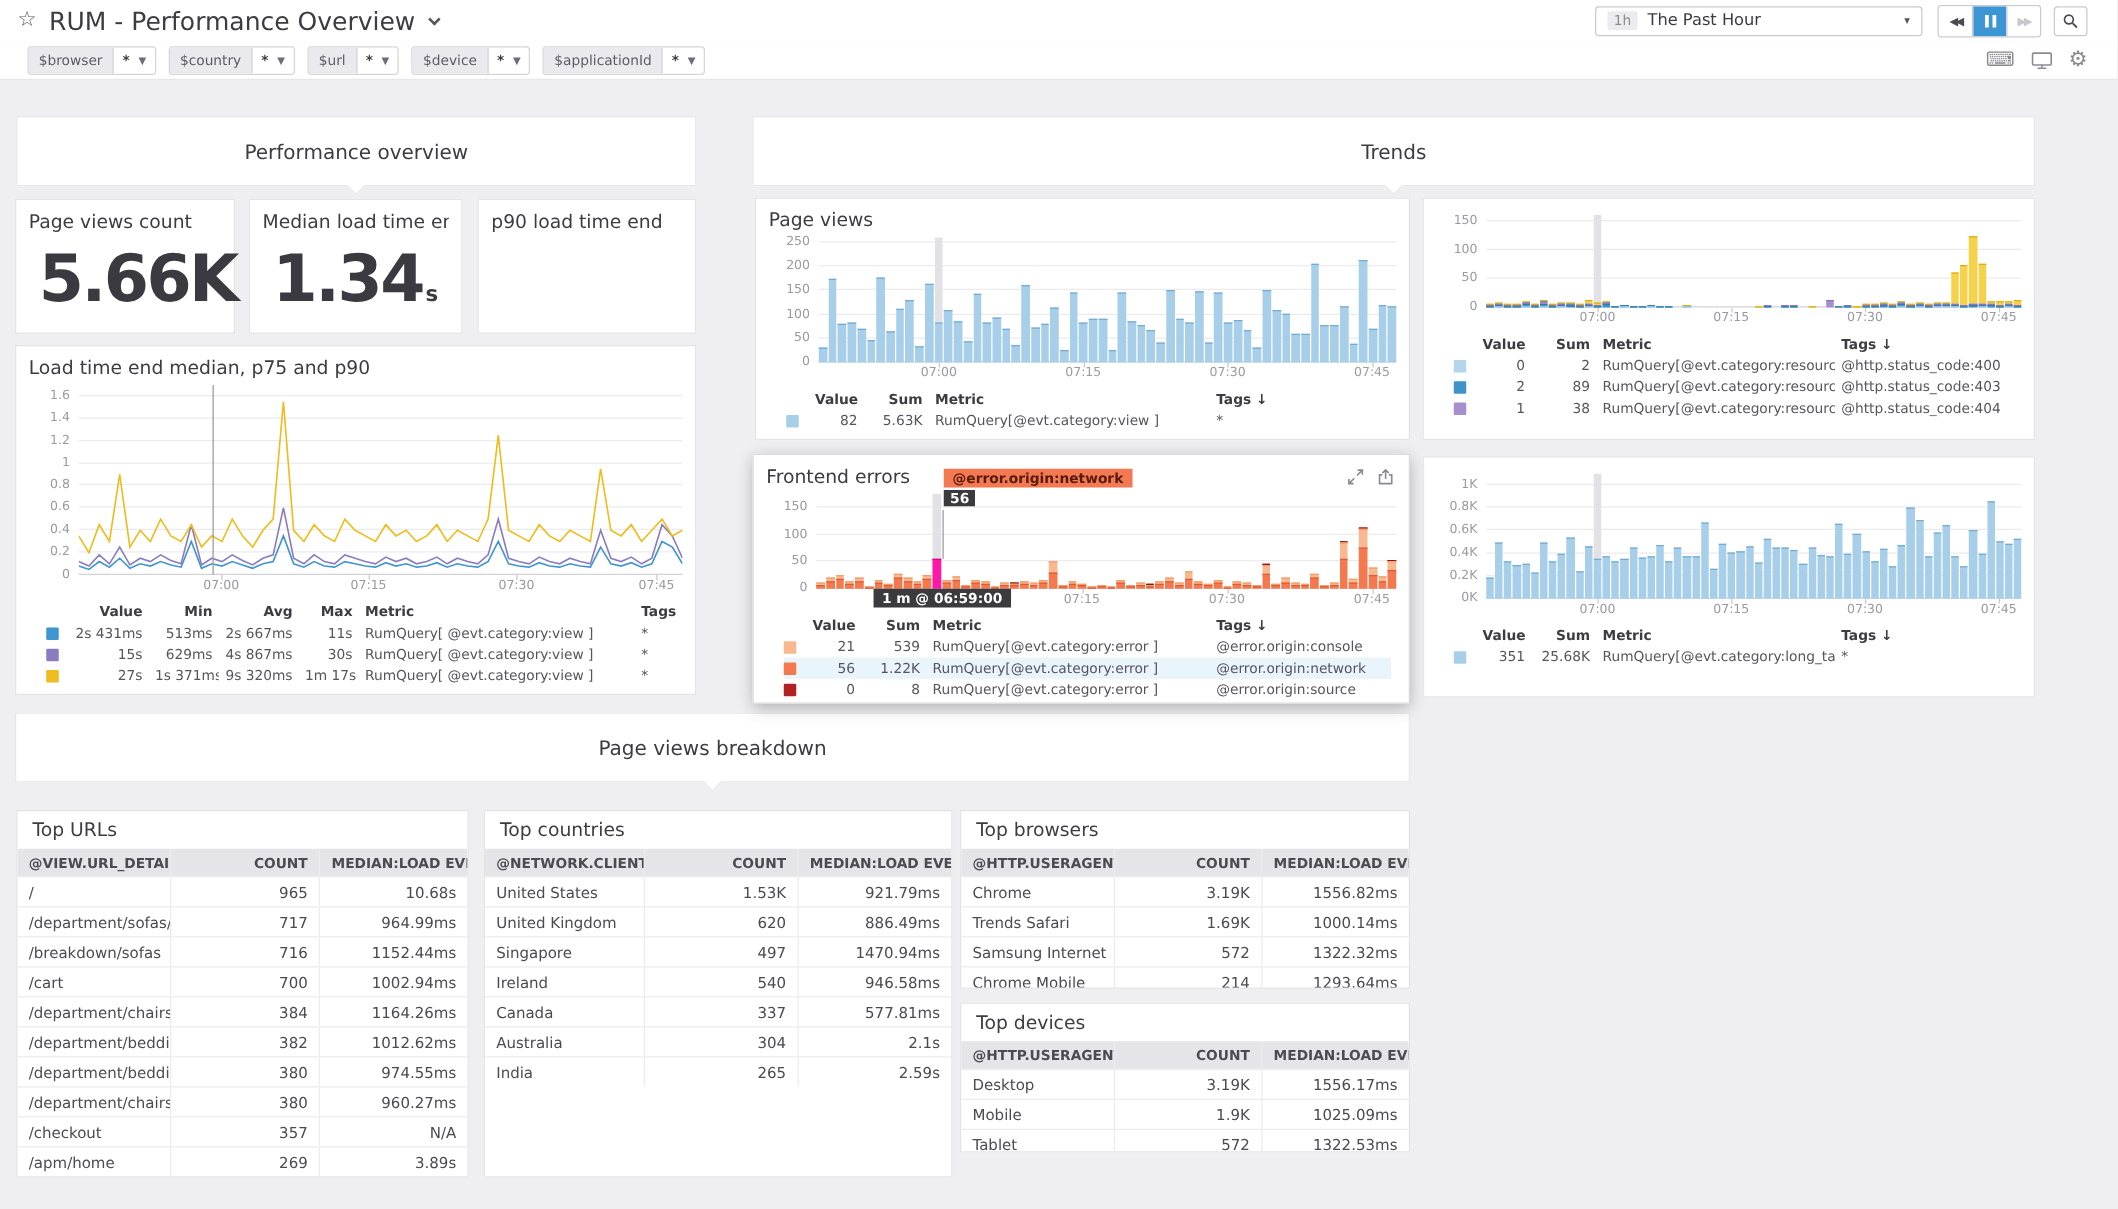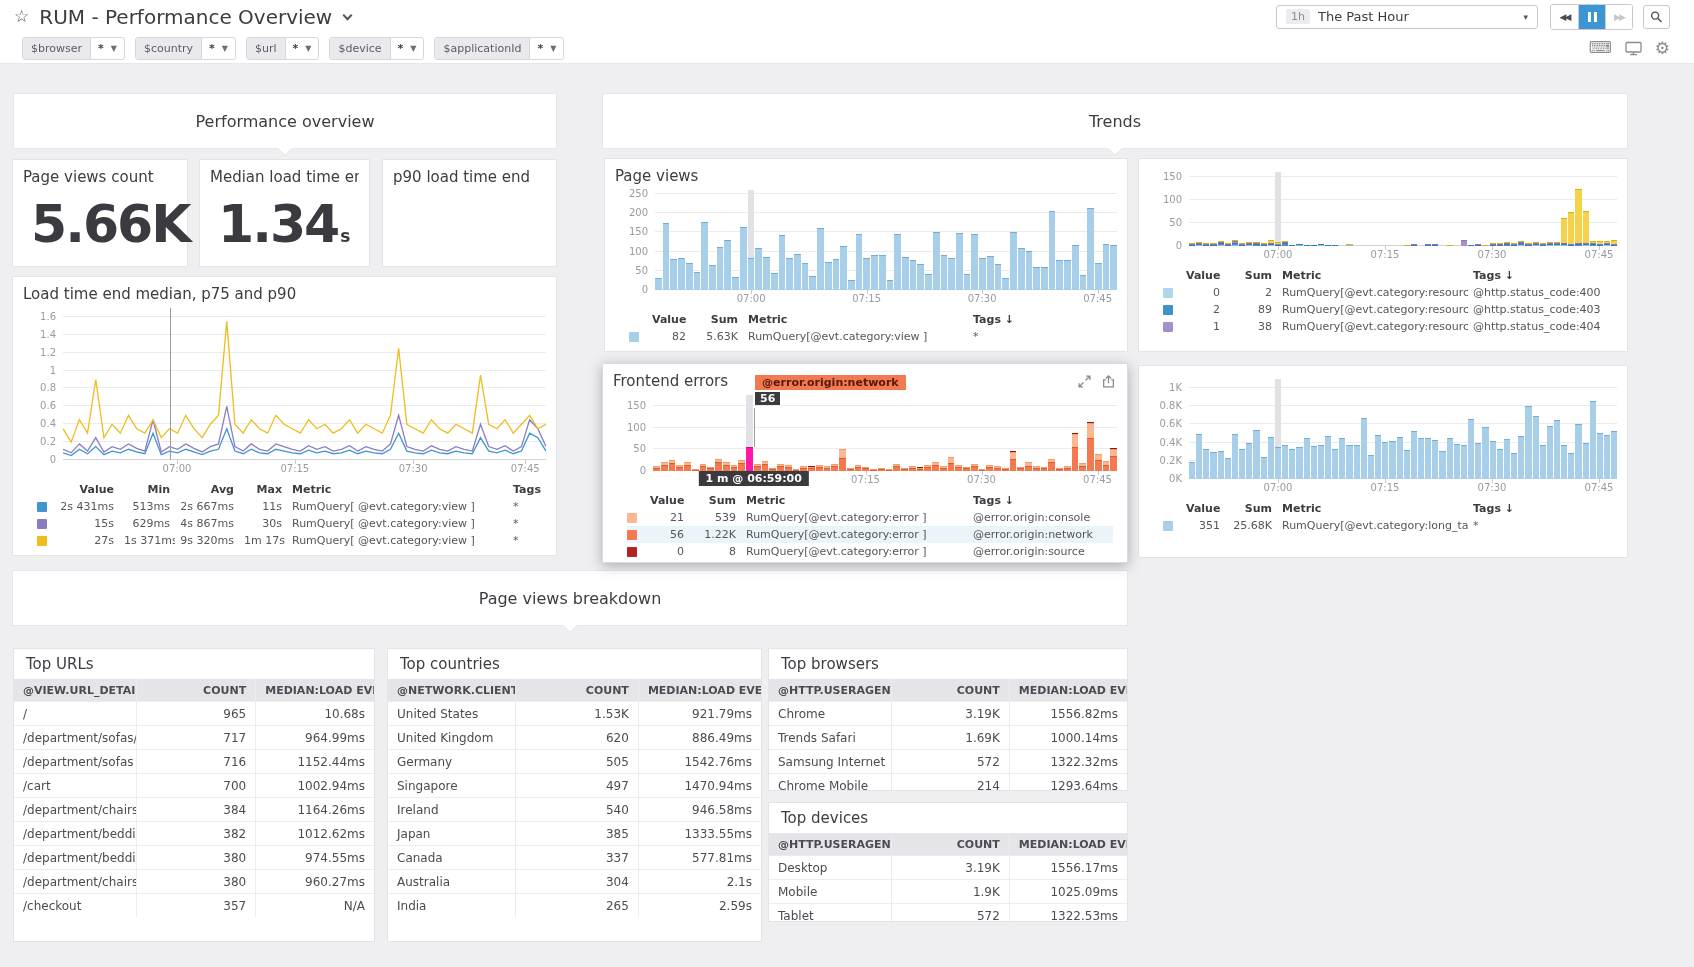--- a/index.html
+++ b/index.html
@@ -1346,21 +1346,21 @@
         <div class="tc tc0">/</div>
         <div class="tc tc1">965</div>
         <div class="tc tc2">10.68s</div>
       </div>
       <div class="trow">
         <div class="tc tc0">/department/sofas/pro</div>
         <div class="tc tc1">717</div>
         <div class="tc tc2">964.99ms</div>
       </div>
       <div class="trow">
-        <div class="tc tc0">/department/sofas</div>
+        <div class="tc tc0">/breakdown/sofas</div>
         <div class="tc tc1">716</div>
         <div class="tc tc2">1152.44ms</div>
       </div>
       <div class="trow">
         <div class="tc tc0">/cart</div>
         <div class="tc tc1">700</div>
         <div class="tc tc2">1002.94ms</div>
       </div>
       <div class="trow">
         <div class="tc tc0">/department/chairs</div>
@@ -1379,20 +1379,25 @@
       </div>
       <div class="trow">
         <div class="tc tc0">/department/chairs/prc</div>
         <div class="tc tc1">380</div>
         <div class="tc tc2">960.27ms</div>
       </div>
       <div class="trow">
         <div class="tc tc0">/checkout</div>
         <div class="tc tc1">357</div>
         <div class="tc tc2">N/A</div>
+      </div>
+      <div class="trow">
+        <div class="tc tc0">/apm/home</div>
+        <div class="tc tc1">269</div>
+        <div class="tc tc2">3.89s</div>
       </div>
     </div>
 </div>
 <div class="twidget" style="left:387px;top:648px;width:375px;height:294px">
   <div class="wtitle">Top countries</div>
   <div>
       <div class="trow thead">
         <div class="tc tc0">@NETWORK.CLIENT.GI</div>
         <div class="tc tc1">COUNT</div>
         <div class="tc tc2">MEDIAN:LOAD EVENT</div>
@@ -1401,38 +1406,28 @@
         <div class="tc tc0">United States</div>
         <div class="tc tc1">1.53K</div>
         <div class="tc tc2">921.79ms</div>
       </div>
       <div class="trow">
         <div class="tc tc0">United Kingdom</div>
         <div class="tc tc1">620</div>
         <div class="tc tc2">886.49ms</div>
       </div>
       <div class="trow">
-        <div class="tc tc0">Germany</div>
-        <div class="tc tc1">505</div>
-        <div class="tc tc2">1542.76ms</div>
-      </div>
-      <div class="trow">
         <div class="tc tc0">Singapore</div>
         <div class="tc tc1">497</div>
         <div class="tc tc2">1470.94ms</div>
       </div>
       <div class="trow">
         <div class="tc tc0">Ireland</div>
         <div class="tc tc1">540</div>
         <div class="tc tc2">946.58ms</div>
-      </div>
-      <div class="trow">
-        <div class="tc tc0">Japan</div>
-        <div class="tc tc1">385</div>
-        <div class="tc tc2">1333.55ms</div>
       </div>
       <div class="trow">
         <div class="tc tc0">Canada</div>
         <div class="tc tc1">337</div>
         <div class="tc tc2">577.81ms</div>
       </div>
       <div class="trow">
         <div class="tc tc0">Australia</div>
         <div class="tc tc1">304</div>
         <div class="tc tc2">2.1s</div>

